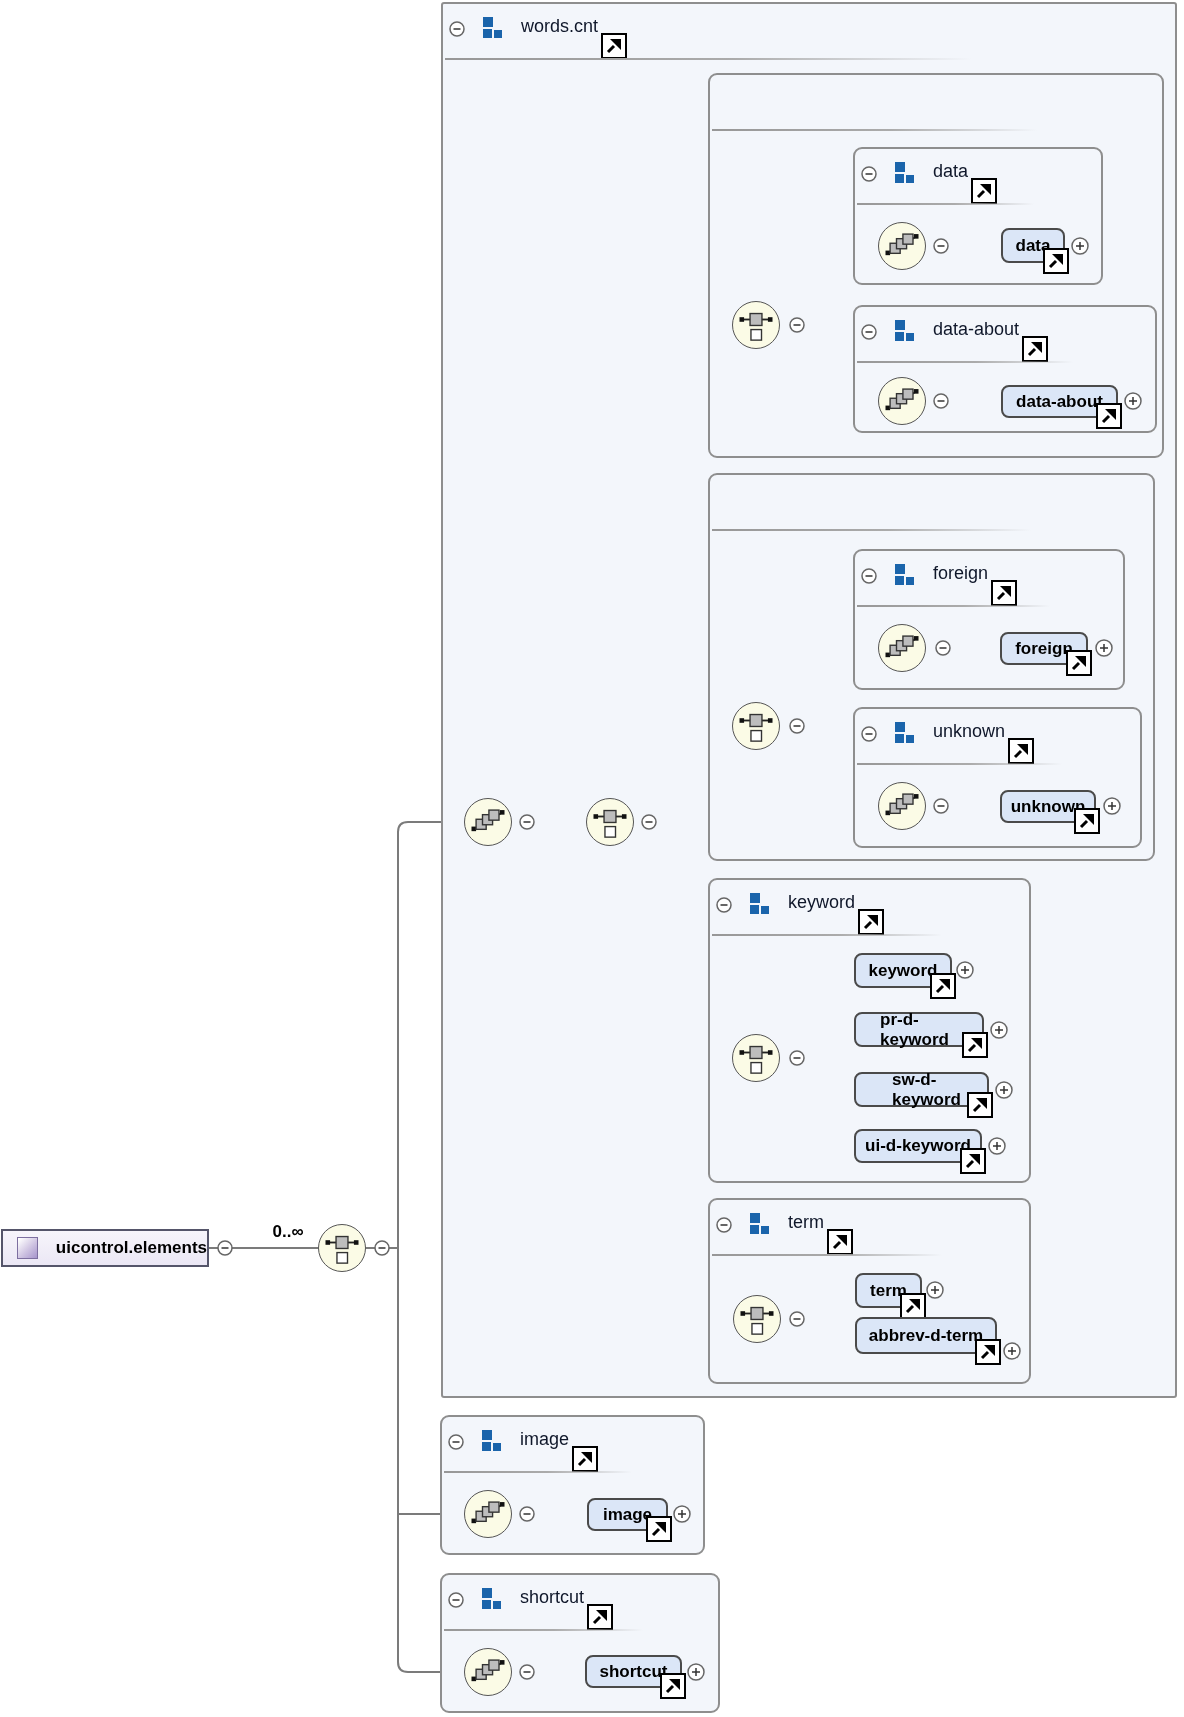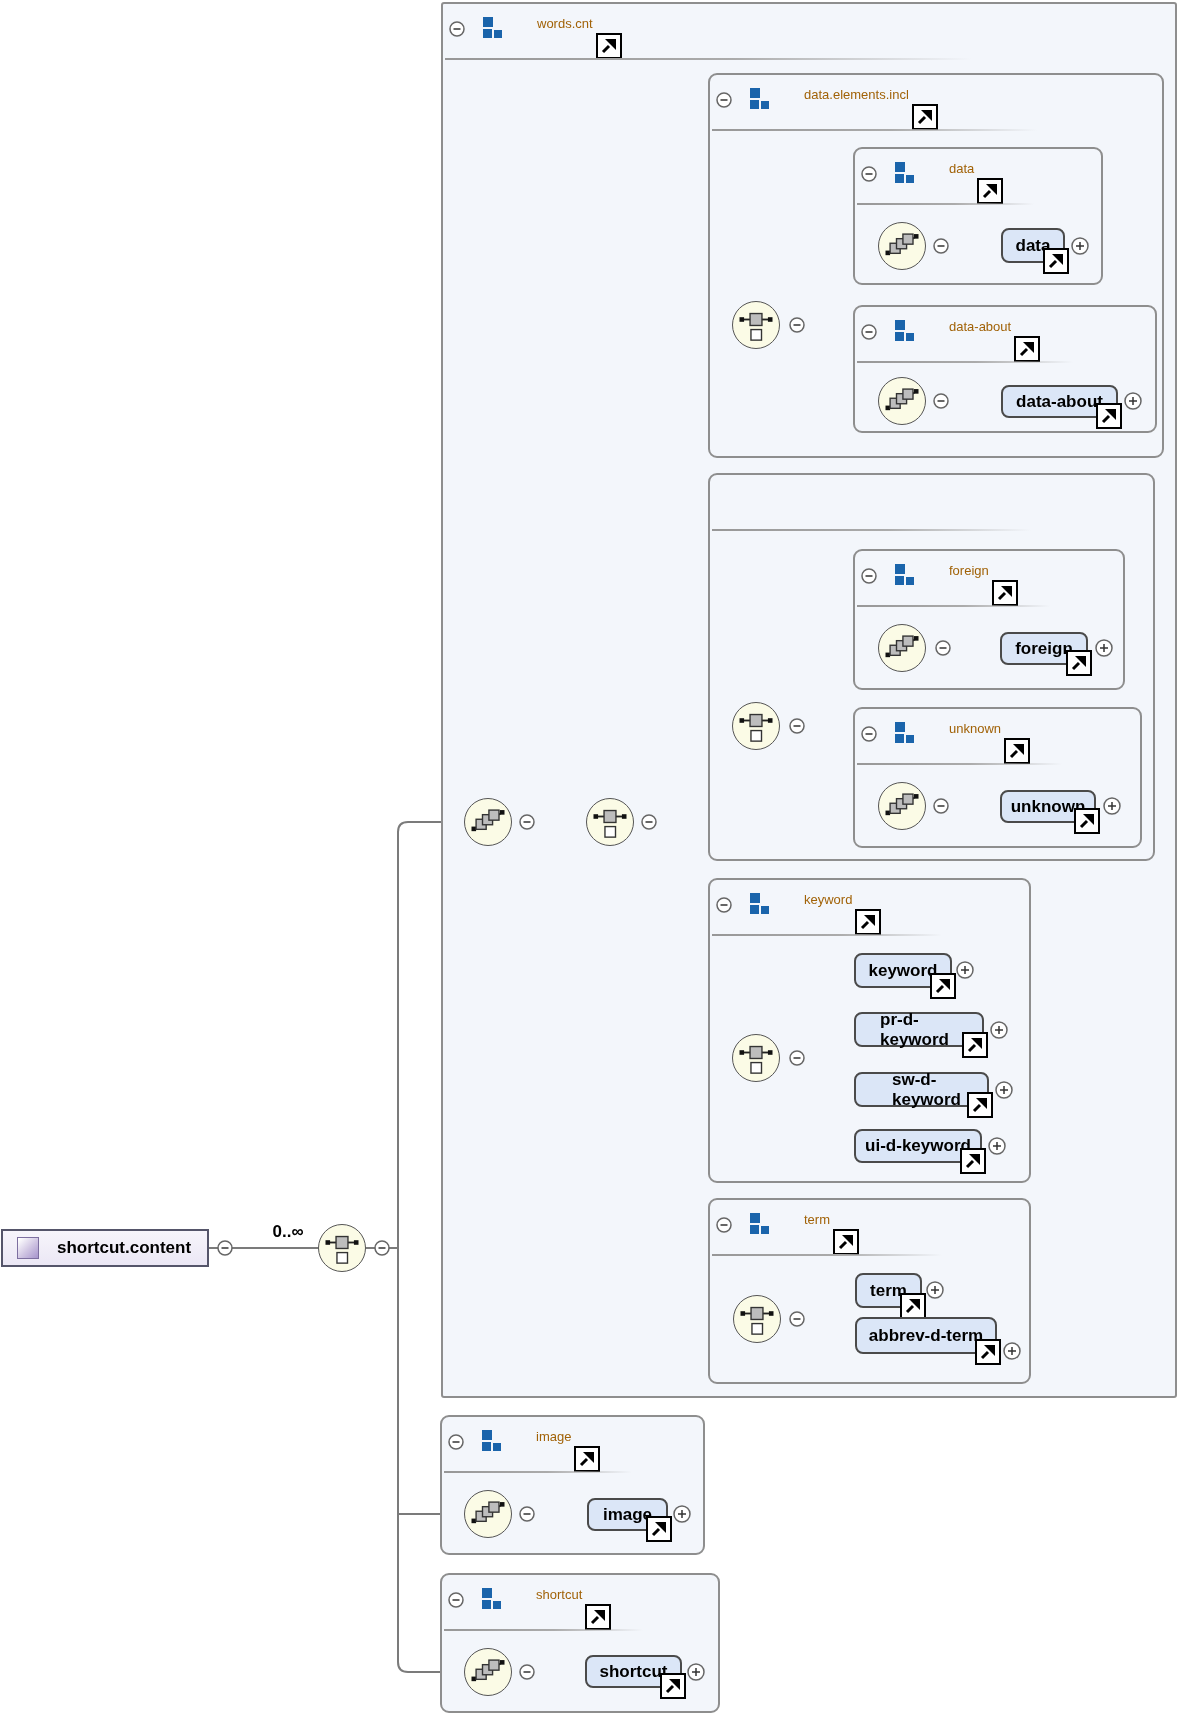--- a/index.html
+++ b/index.html
@@ -4,21 +4,21 @@
 <style>
   html,body{margin:0;padding:0;background:#fff;font-family:"Liberation Sans",sans-serif;}
   .canvas{position:relative;width:1184px;height:1717px;background:#ffffff;overflow:hidden;}
   svg.connectors{position:absolute;left:0;top:0;}
 
   .gbox{position:absolute;background:#f3f6fb;border:2px solid #8e8e8e;border-radius:9px;box-sizing:border-box;}
   .gbox.sq{border-radius:3px;}
   .ghead{position:absolute;left:6px;top:9px;display:flex;align-items:flex-start;}
   .ghead .minusbtn{margin-top:8px;flex:0 0 auto;}
   .ghead .gicon{margin-left:17px;margin-top:4px;flex:0 0 auto;}
-  .ghead .glabel{margin-left:33px;margin-top:3px;font-size:13px;color:#a16207;white-space:nowrap;}
+  .ghead .glabel{margin-left:17px;margin-top:3px;font-size:18px;color:#0f172a;white-space:nowrap;}
   .ghead .glink{margin-left:3px;margin-top:20px;flex:0 0 auto;}
   .gsep{position:absolute;left:2px;top:54px;height:2px;width:72%;
         background:linear-gradient(to right,#979797 0%,#ababab 55%,rgba(171,171,171,0) 100%);}
 
   .ebox{position:absolute;background:#dbe6f7;border:2px solid #4a4a4a;border-radius:8px;box-sizing:border-box;
         display:flex;align-items:center;justify-content:center;font-size:17px;font-weight:bold;color:#000;}
   .elink{position:absolute;right:-6px;bottom:-13px;width:26px;height:26px;}
 
   .comp{position:absolute;width:48px;height:48px;border-radius:50%;background:#fbfbe6;border:1.5px solid #555;
         box-sizing:border-box;display:flex;align-items:center;justify-content:center;}
@@ -116,32 +116,20 @@
         </svg>
       <span class="glabel">words.cnt</span>
       <svg class="glink" width="26" height="26">
           <use href="#s-link"></use>
         </svg>
     </div>
     <div class="gsep"></div>
   </div>
 
   <div class="gbox" style="left:708px;top:73px;width:456px;height:385px;">
-    <div class="ghead">
-      <svg class="minusbtn" width="16" height="16">
-          <use href="#s-minus"></use>
-        </svg>
-      <svg class="gicon" width="22" height="22">
-          <use href="#s-group"></use>
-        </svg>
-      <span class="glabel">data.elements.incl</span>
-      <svg class="glink" width="26" height="26">
-          <use href="#s-link"></use>
-        </svg>
-    </div>
     <div class="gsep"></div>
   </div>
 
   <div class="gbox" style="left:853px;top:147px;width:250px;height:138px;">
     <div class="ghead">
       <svg class="minusbtn" width="16" height="16">
           <use href="#s-minus"></use>
         </svg>
       <svg class="gicon" width="22" height="22">
           <use href="#s-group"></use>
@@ -484,17 +472,17 @@
     </svg>
   <svg class="pm" style="left:673px;top:1505px;" width="18" height="18">
       <use href="#s-plus"></use>
     </svg>
   <svg class="pm" style="left:687px;top:1663px;" width="18" height="18">
       <use href="#s-plus"></use>
     </svg>
 
   <div class="rootbox">
     <div class="ricon"></div>
-    <span class="rlabel">shortcut.content</span>
+    <span class="rlabel">uicontrol.elements</span>
   </div>
   <div class="card">0..∞</div>
 
 </div>
 
 </body></html>

